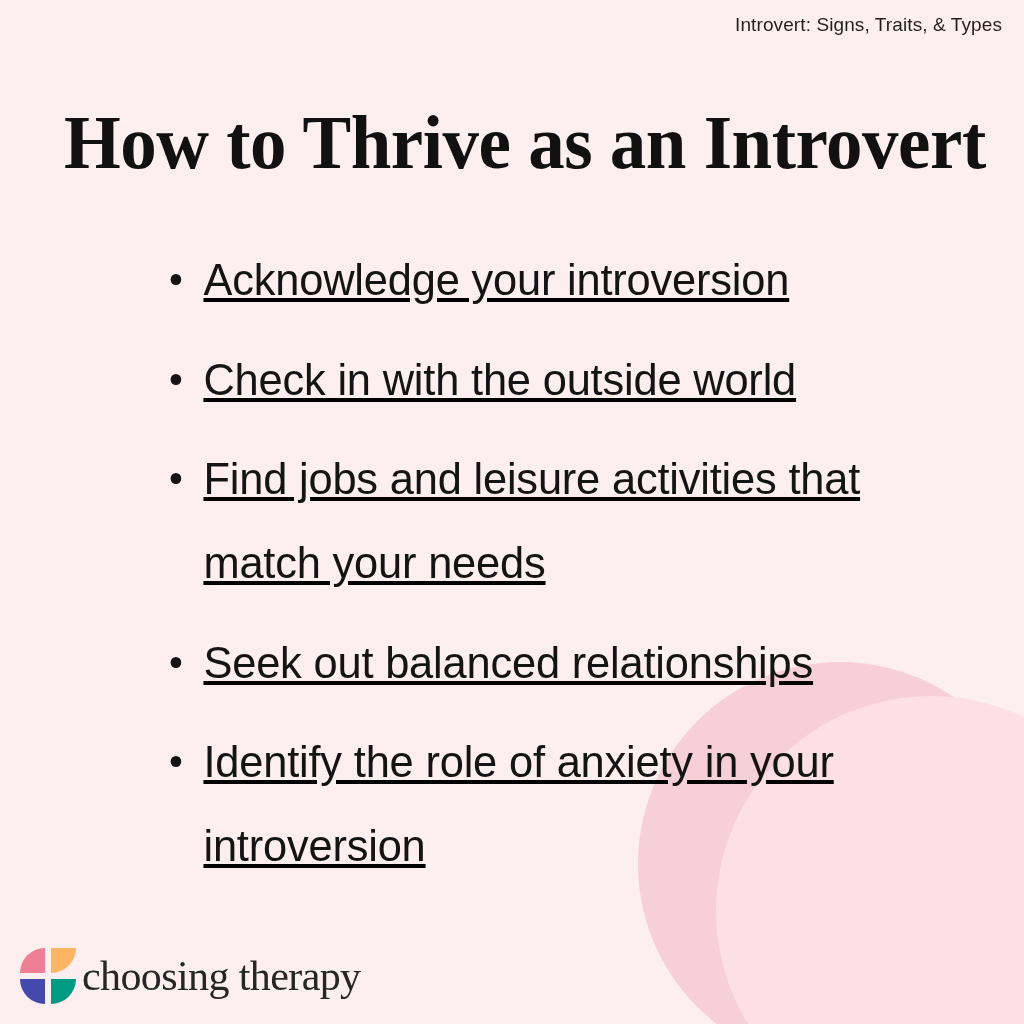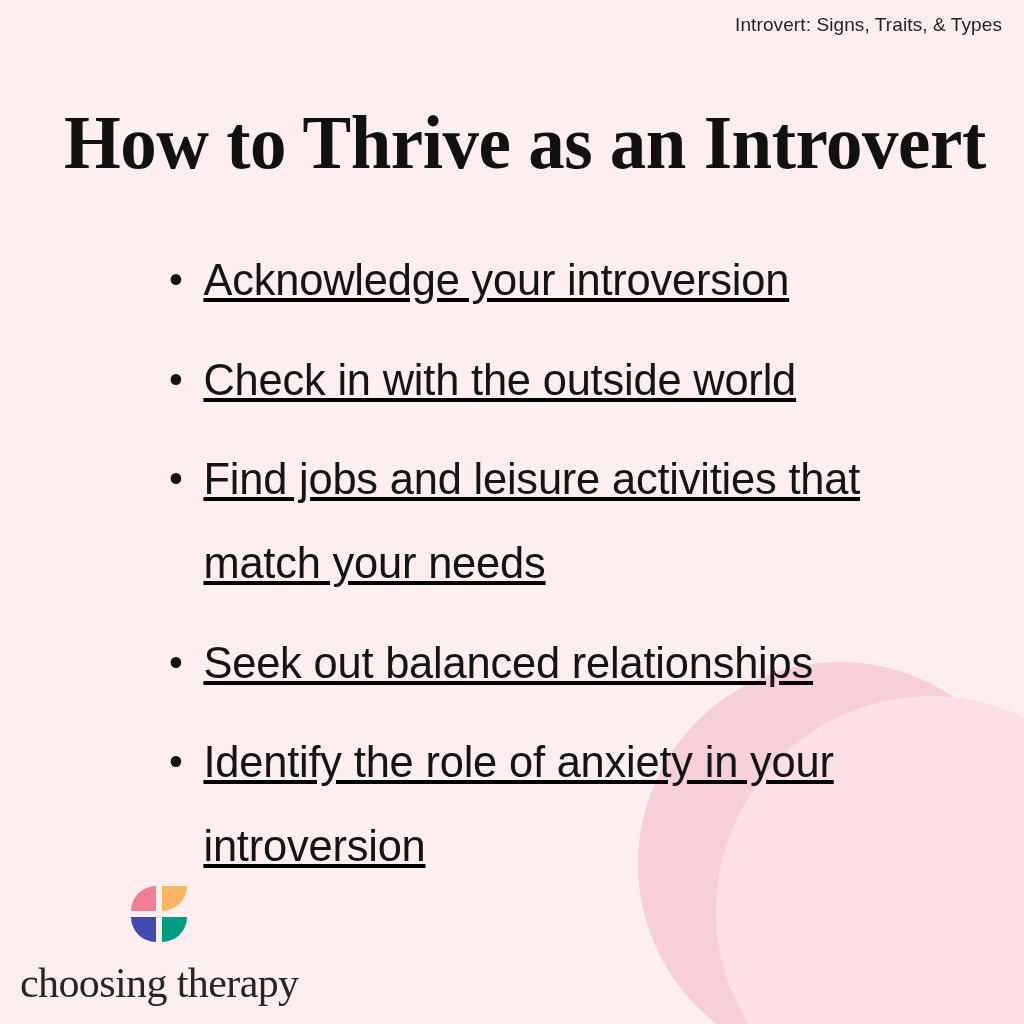--- a/index.html
+++ b/index.html
@@ -125,23 +125,22 @@
     display: block;
   }
 
   
   .logo {
     position: absolute;
     left: 20px;
     bottom: 20px;
     display: flex;
     align-items: center;
-    gap: 20px;
+    gap: 6px;
     z-index: 3;
-    flex-direction: column;
   }
   .logo-mark {
     position: relative;
     width: 56px;
     height: 56px;
     flex: 0 0 auto;
   }
   .logo-quad {
     position: absolute;
     width: 25px;

